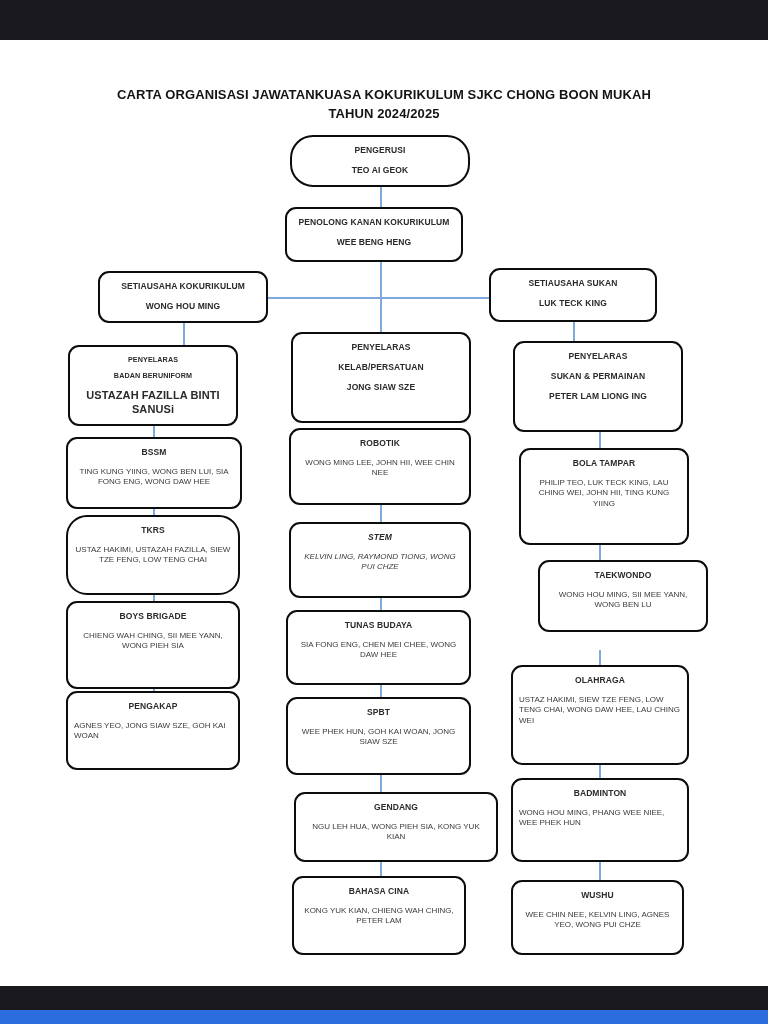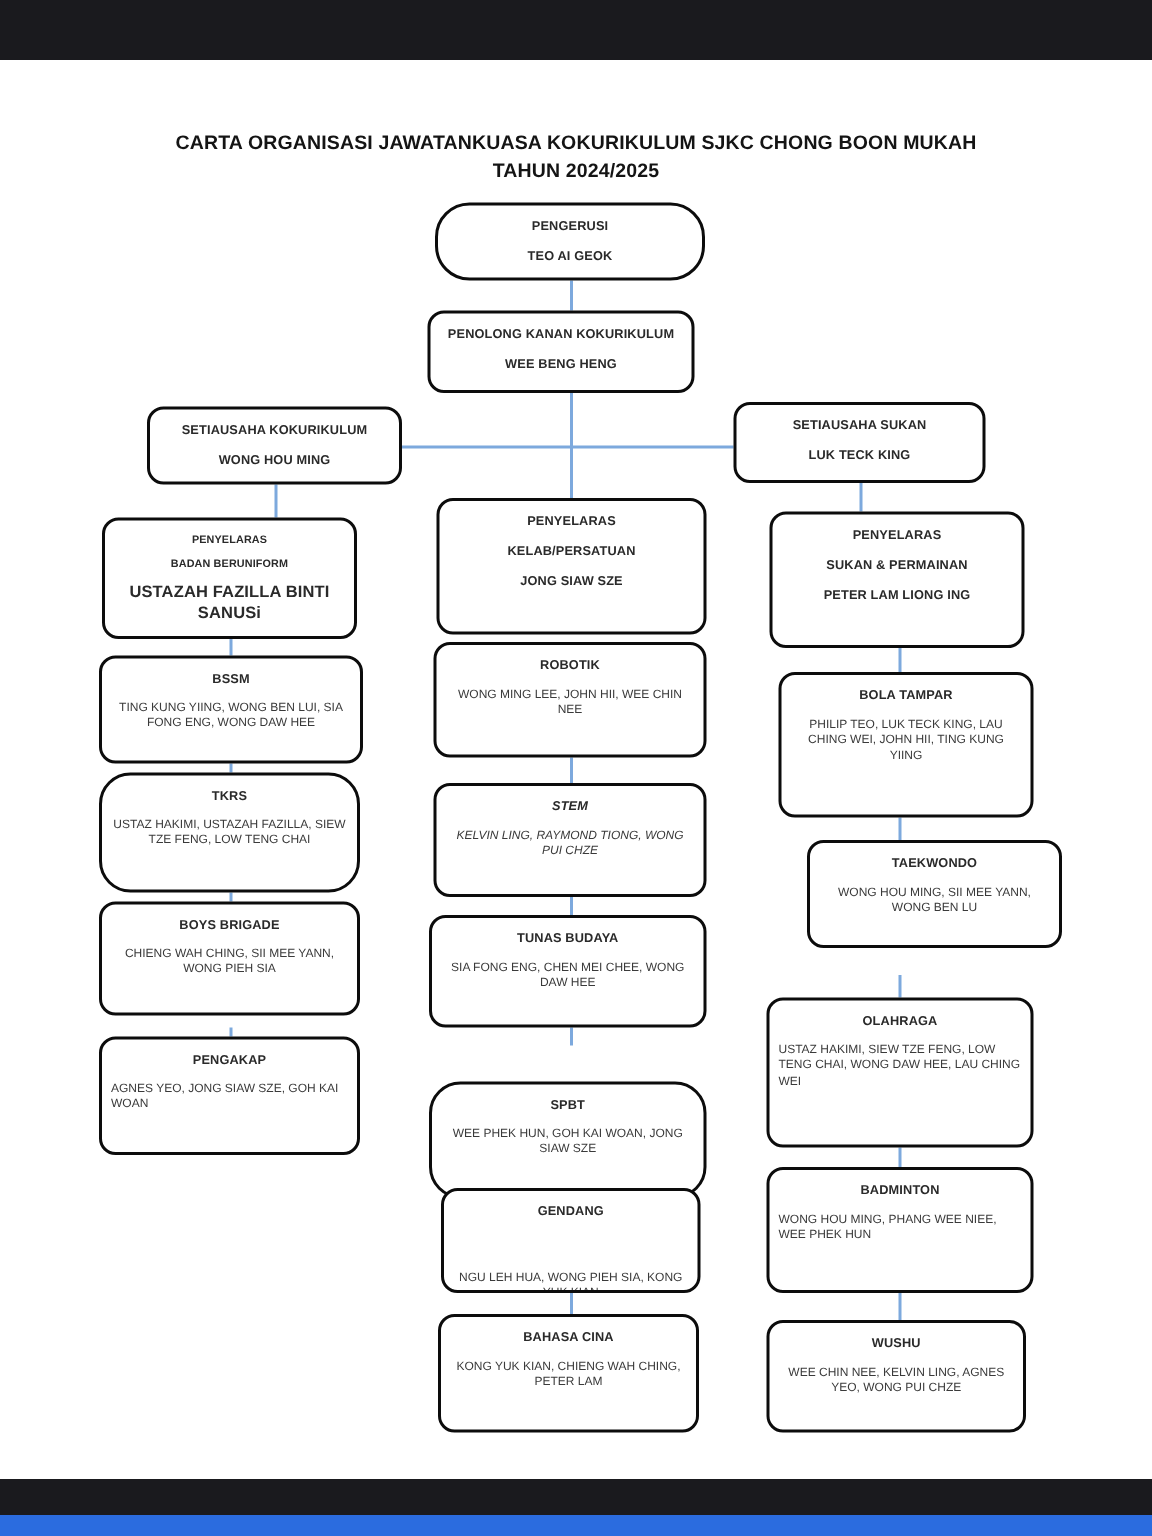--- a/index.html
+++ b/index.html
@@ -92,45 +92,45 @@
       <div class="name">PETER LAM LIONG ING</div>
     </div>
     <div class="node" style="left: 66px; top: 437px; width: 176px; height: 72px;">
       <div class="heading">BSSM</div>
       <div class="members">TING KUNG YIING,  WONG BEN LUI, SIA FONG ENG, WONG DAW HEE</div>
     </div>
     <div class="node" style="left: 66px; top: 515px; width: 174px; height: 80px; border-radius: 21px;">
       <div class="heading">TKRS</div>
       <div class="members">USTAZ HAKIMI, USTAZAH FAZILLA, SIEW TZE FENG, LOW TENG CHAI</div>
     </div>
-    <div class="node" style="left: 66px; top: 601px; width: 174px; height: 76px;">
+    <div class="node" style="left: 66px; top: 601px; width: 174px; height: 88px;">
       <div class="heading">BOYS BRIGADE</div>
       <div class="members">CHIENG WAH CHING, SII MEE YANN, WONG PIEH SIA</div>
     </div>
     <div class="node align-left" style="left: 66px; top: 691px; width: 174px; height: 79px;">
       <div class="heading">PENGAKAP</div>
       <div class="members">AGNES YEO, JONG SIAW SZE, GOH KAI WOAN</div>
     </div>
     <div class="node" style="left: 289px; top: 428px; width: 182px; height: 77px;">
       <div class="heading">ROBOTIK</div>
       <div class="members">WONG MING LEE, JOHN HII, WEE CHIN NEE</div>
     </div>
     <div class="node" style="left: 289px; top: 522px; width: 182px; height: 76px; font-style: italic;">
       <div class="heading">STEM</div>
       <div class="members">KELVIN LING, RAYMOND TIONG, WONG PUI CHZE</div>
     </div>
     <div class="node" style="left: 286px; top: 610px; width: 185px; height: 75px;">
       <div class="heading">TUNAS BUDAYA</div>
       <div class="members">SIA FONG ENG, CHEN MEI CHEE, WONG DAW HEE</div>
     </div>
-    <div class="node" style="left: 286px; top: 721px; width: 185px; height: 78px; border-radius: 21px;">
+    <div class="node" style="left: 286px; top: 697px; width: 185px; height: 78px;">
       <div class="heading">SPBT</div>
       <div class="members">WEE PHEK HUN, GOH KAI WOAN, JONG SIAW SZE</div>
     </div>
-    <div class="node" style="left: 294px; top: 792px; width: 173px; height: 70px; gap: 25px;">
+    <div class="node" style="left: 294px; top: 792px; width: 204px; height: 70px;">
       <div class="heading">GENDANG</div>
       <div class="members">NGU LEH HUA, WONG PIEH SIA, KONG YUK KIAN</div>
     </div>
     <div class="node" style="left: 292px; top: 876px; width: 174px; height: 79px;">
       <div class="heading">BAHASA CINA</div>
       <div class="members">KONG YUK KIAN, CHIENG WAH CHING, PETER LAM</div>
     </div>
     <div class="node" style="left: 519px; top: 448px; width: 170px; height: 97px; align-items: center;">
       <div class="heading">BOLA TAMPAR</div>
       <div class="members">PHILIP TEO, LUK TECK KING,  LAU CHING WEI, JOHN HII, TING KUNG YIING</div>

